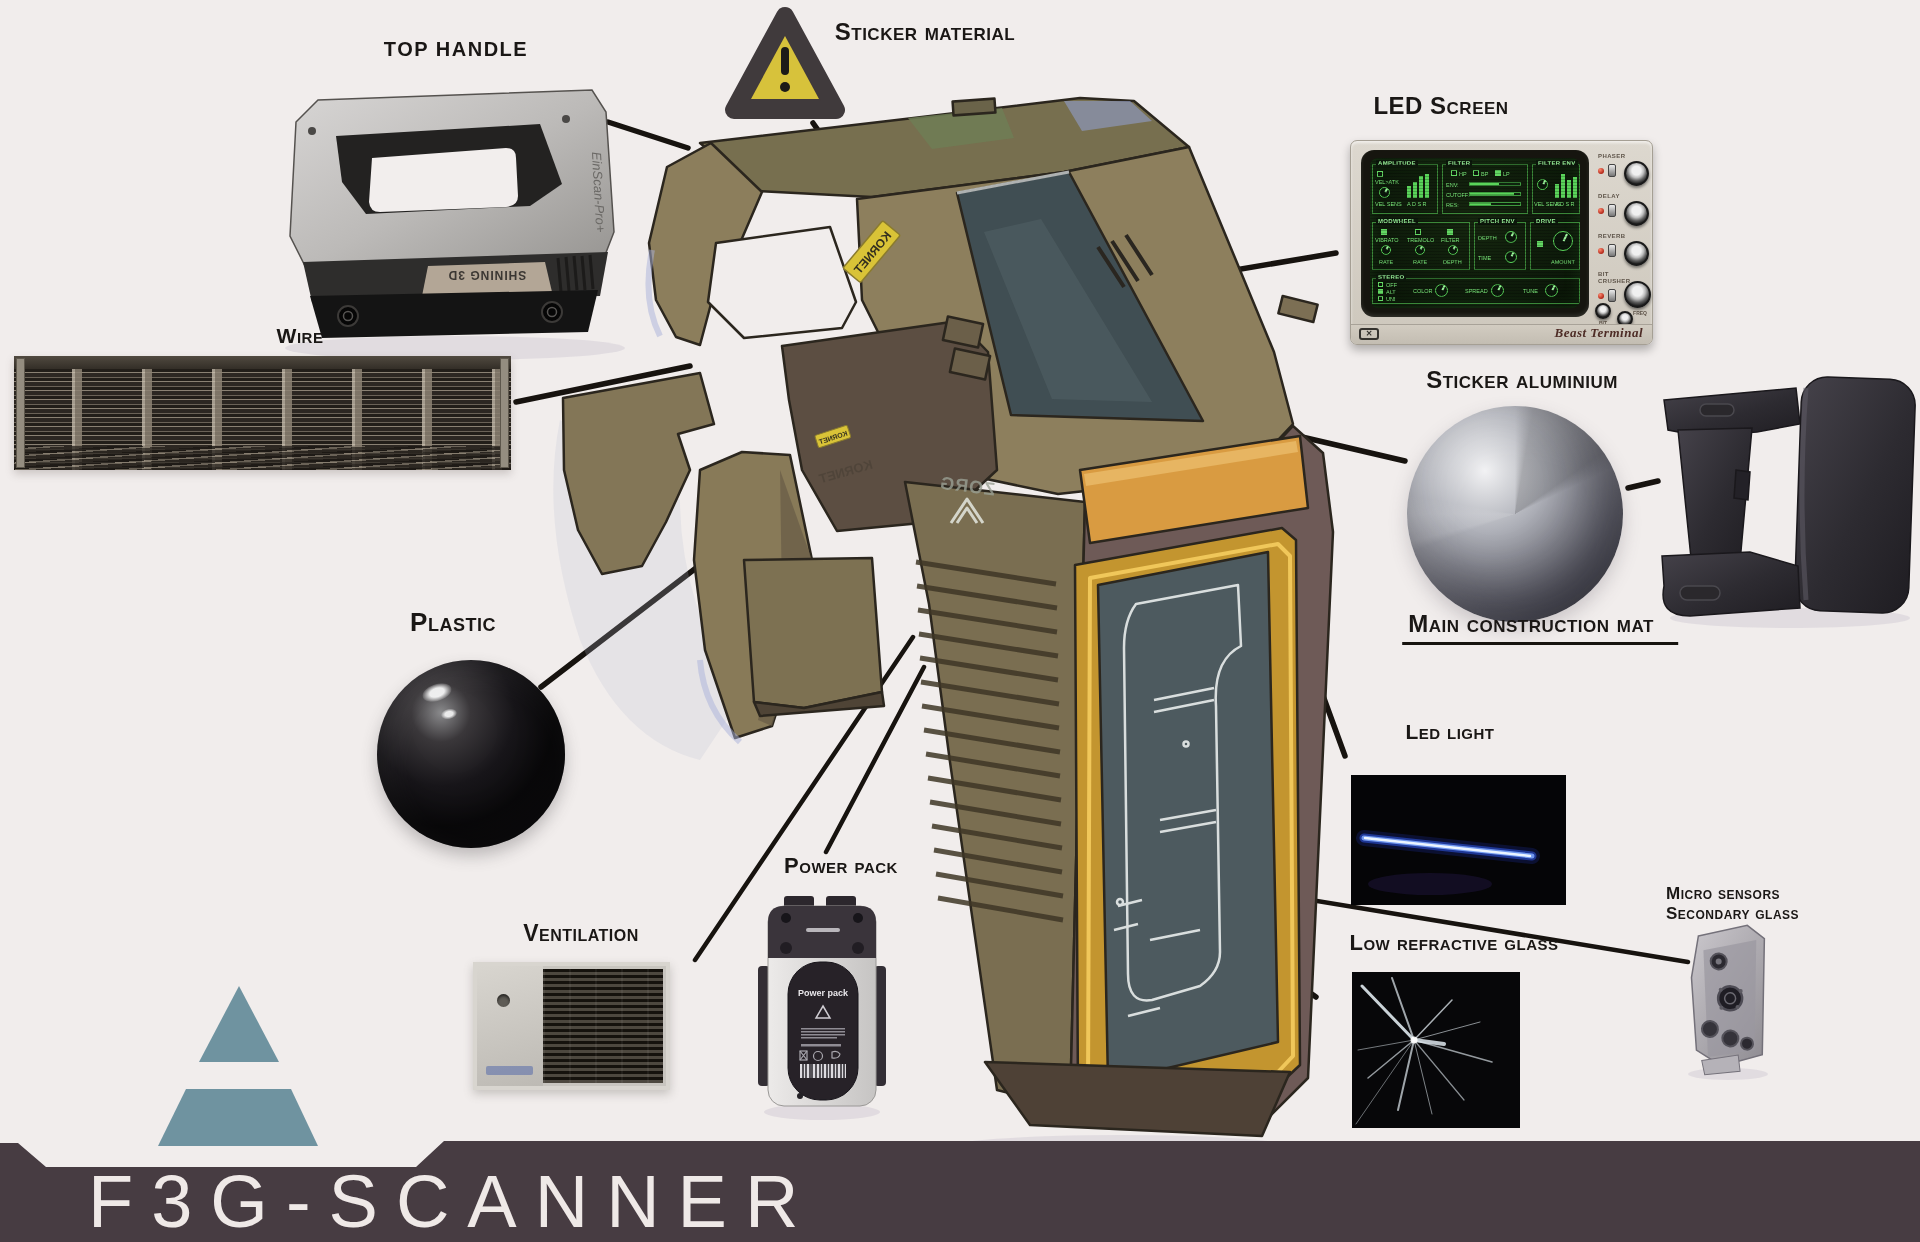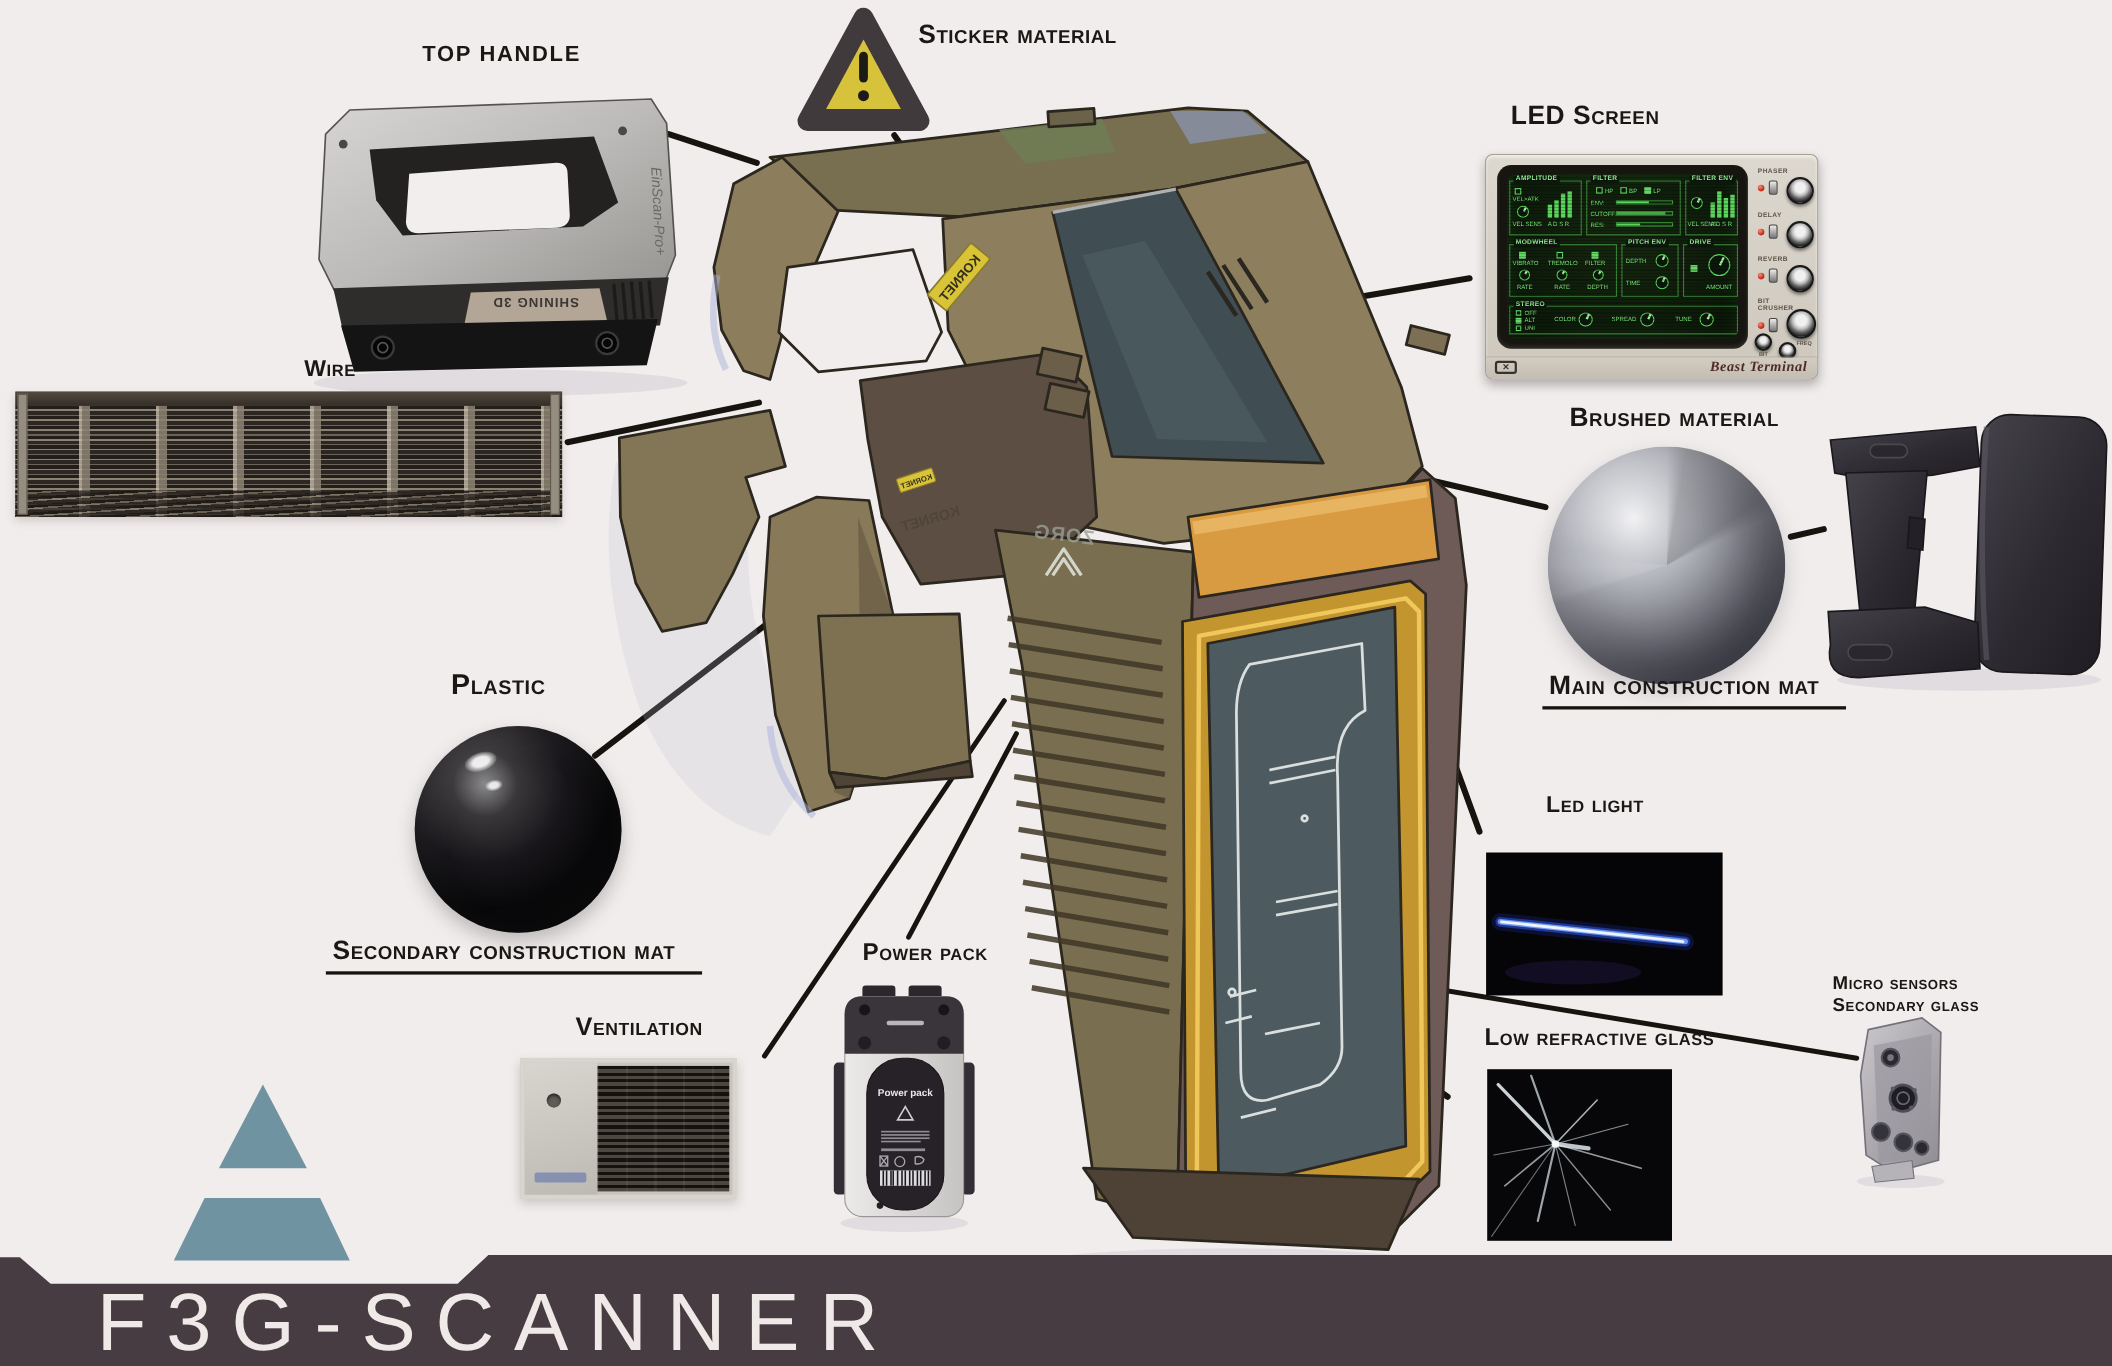--- a/index.html
+++ b/index.html
@@ -503,24 +503,23 @@
     <div class="bt-strip">
       <span class="uvi">✕</span>
       <span class="bt-brand">Beast Terminal</span>
     </div>
   </div>
 
   <div class="lbl" style="left:456px;top:38px;font-size:20px;letter-spacing:1.5px">TOP HANDLE</div>
   <div class="lbl" style="left:925px;top:18px;font-size:24px">Sticker material</div>
   <div class="lbl" style="left:1441px;top:92px;font-size:24px">LED Screen</div>
   <div class="lbl" style="left:300px;top:324px;font-size:21px">Wire</div>
-  <div class="lbl" style="left:1522px;top:366px;font-size:24px">Brushed material</div>
+  <div class="lbl" style="left:1522px;top:366px;font-size:24px">Sticker aluminium</div>
   <div class="lbl lbl-u" style="left:1540px;top:610px;font-size:24px">Main construction mat</div>
   <div class="lbl" style="left:453px;top:607px;font-size:26px">Plastic</div>
-  <div class="lbl lbl-u" style="left:467px;top:851px;font-size:24px">Secondary construction mat</div>
   <div class="lbl" style="left:581px;top:920px;font-size:23px">Ventilation</div>
   <div class="lbl" style="left:841px;top:853px;font-size:22px">Power pack</div>
   <div class="lbl" style="left:1450px;top:720px;font-size:21px">Led light</div>
   <div class="lbl" style="left:1454px;top:930px;font-size:22px">Low refractive glass</div>
   <div class="lbl lbl-left" style="left:1666px;top:884px;font-size:17px;line-height:20px">
     <div>Micro sensors</div>
     <div>Secondary glass</div>
   </div>
 
 </div>

